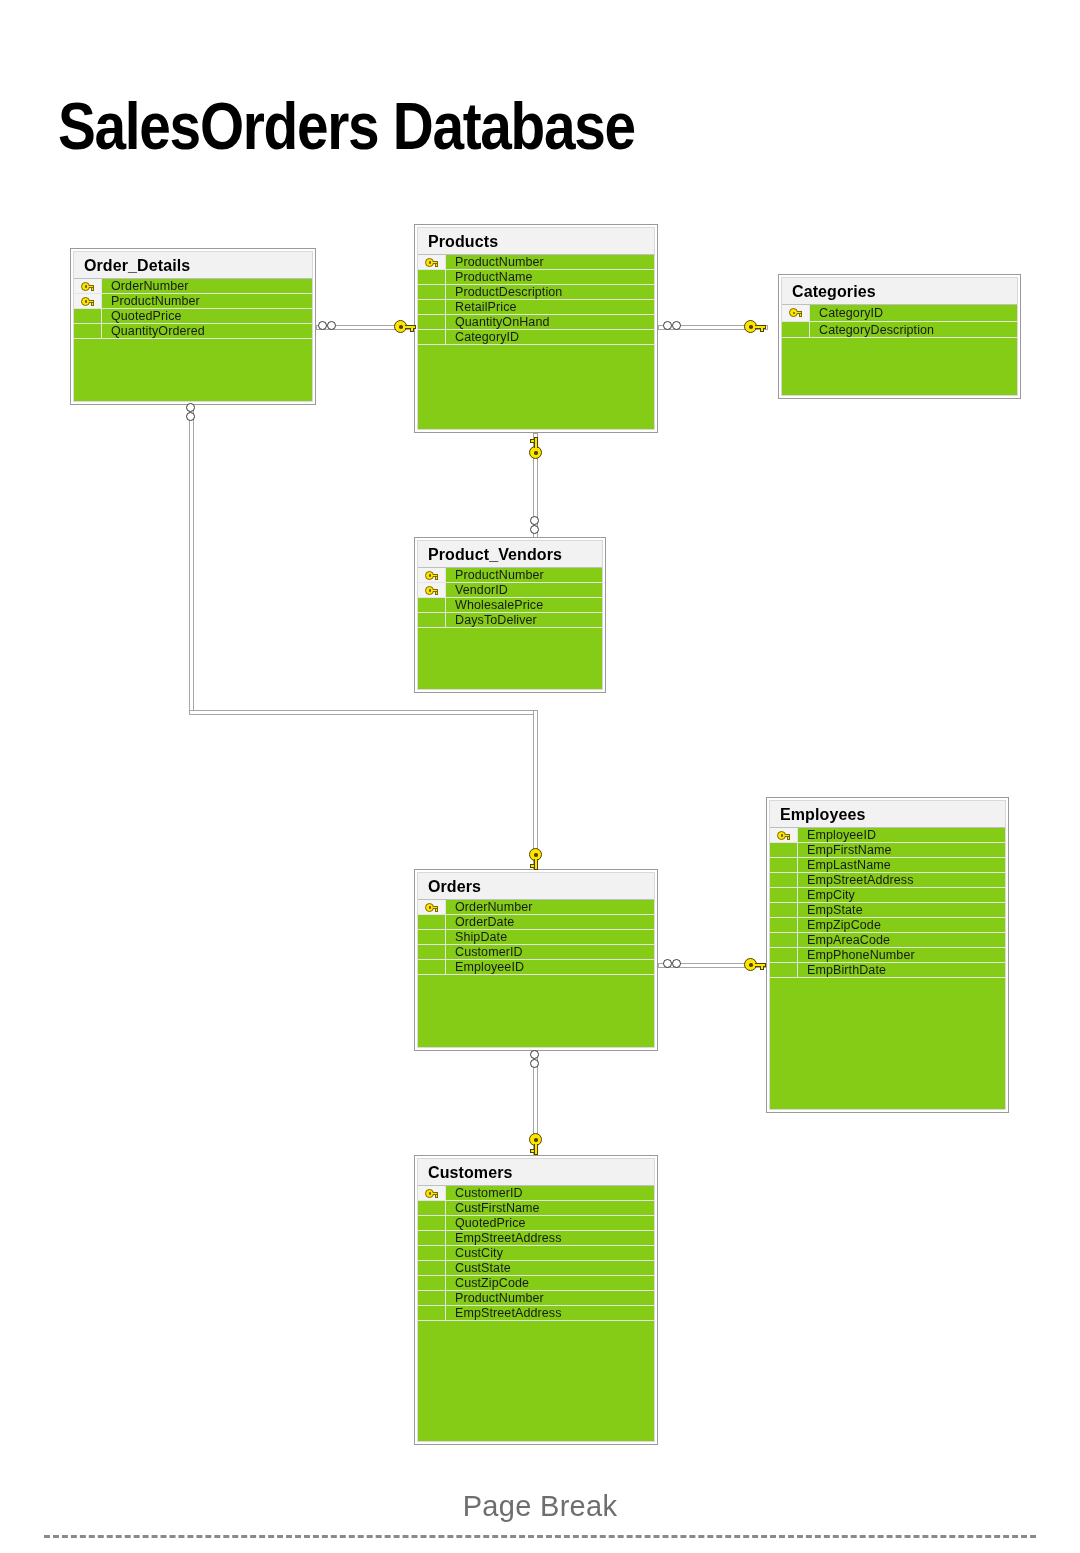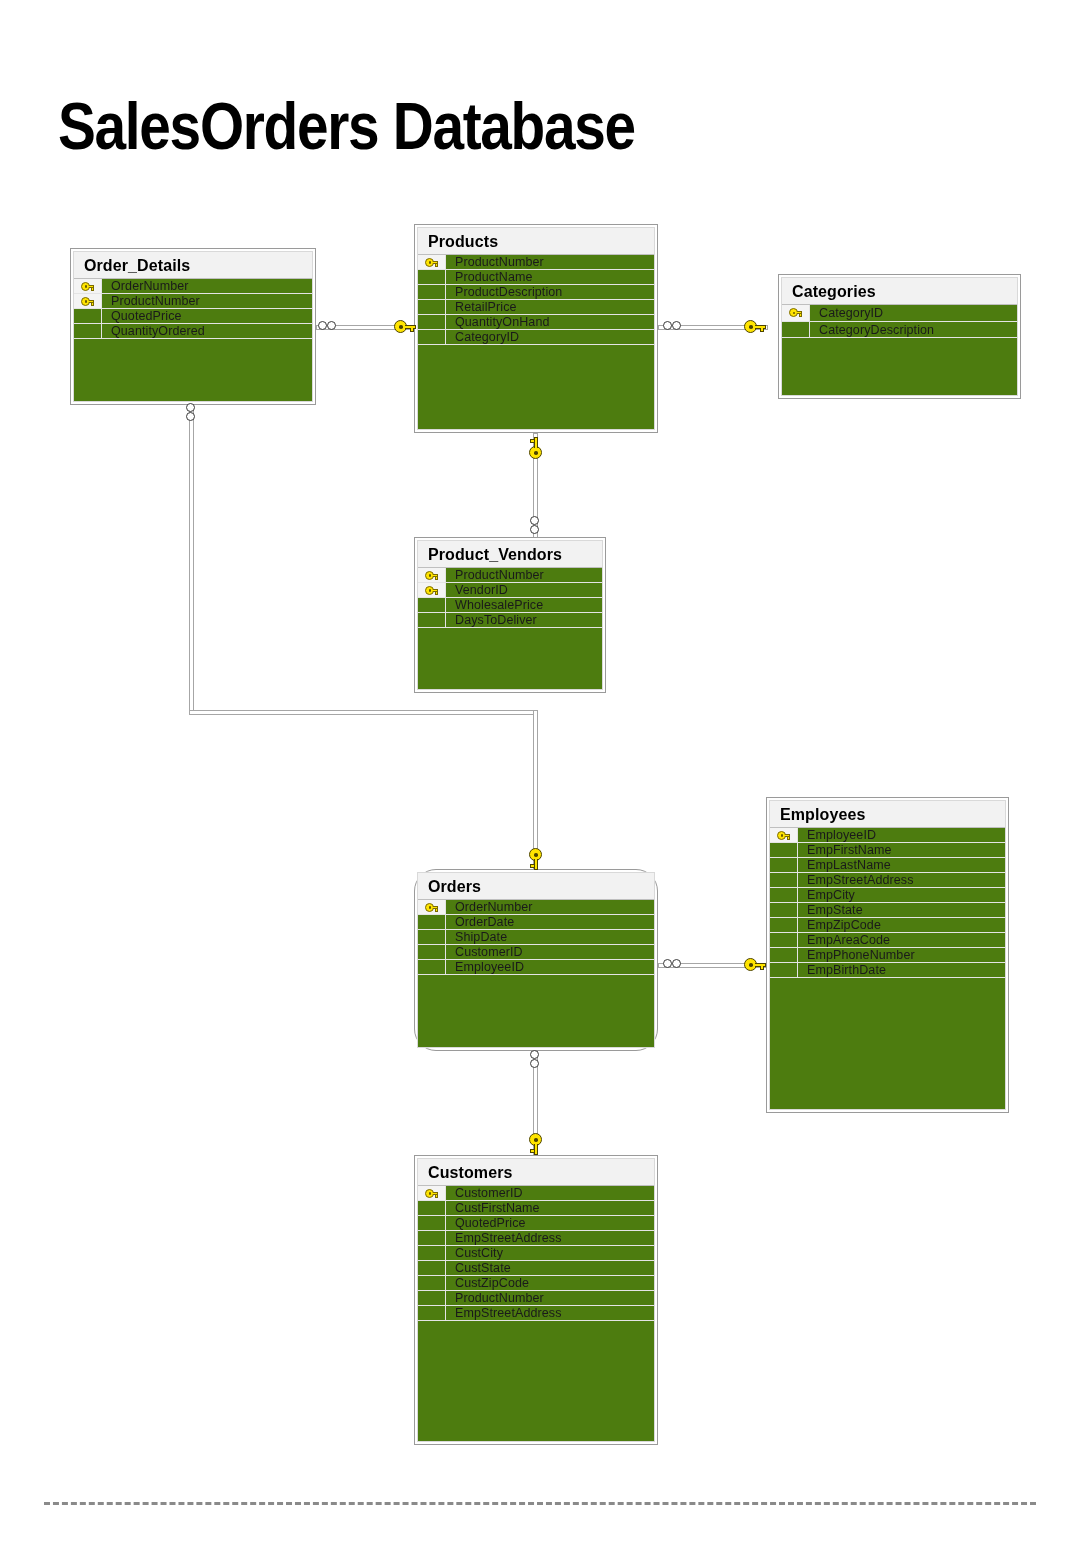--- a/index.html
+++ b/index.html
@@ -41,21 +41,21 @@
   .entity {
     position: absolute;
     background: #ffffff;
     border: 1px solid #9a9a9a;
     padding: 2px;
     box-shadow: none;
     z-index: 5;
   }
   .entity-inner {
     border: 1px solid #d9d9d9;
-    background: #4d7c0f;
+    background: #84cc16;
     width: 100%;
     height: 100%;
     display: flex;
     flex-direction: column;
   }
   .entity-header {
     background: #f2f2f2;
     border-bottom: 1px solid #bfbfbf;
     font-size: 16px;
     font-weight: bold;
@@ -408,21 +408,21 @@
             <div class="attr-row">
               <div class="attr-key-cell"></div>
               <div class="attr-label">DaysToDeliver</div>
             </div>
             <div class="attr-row spacer">
               <div class="attr-key-cell"></div>
             </div>
           </div>
         </div>
       </div>
-      <div class="entity" style="left: 414px; top: 869px; width: 244px; height: 182px; border-radius: 22px;">
+      <div class="entity" style="left: 414px; top: 869px; width: 244px; height: 182px;">
         <div class="entity-inner">
           <div class="entity-header">Orders</div>
           <div class="entity-rows">
             <div class="attr-row">
               <div class="attr-key-cell haskey">
                 <span class="key-glyph">
                   <span class="kbow"></span>
                   <span class="kshaft"></span>
                   <span class="ktooth"></span>
                 </span>
@@ -612,14 +612,15 @@
       </div>
       <div class="marker keymark down" style="left: 529px; top: 1133px;">
         <span class="bow"></span>
         <span class="shaft"></span>
         <span class="tooth"></span>
       </div>
     </div>
 </div>
 
 <div id="page-break-wrap">
+  <div id="page-break-label">Page Break</div>
   <div id="page-break-rule"></div>
 </div>
 
 </body></html>

